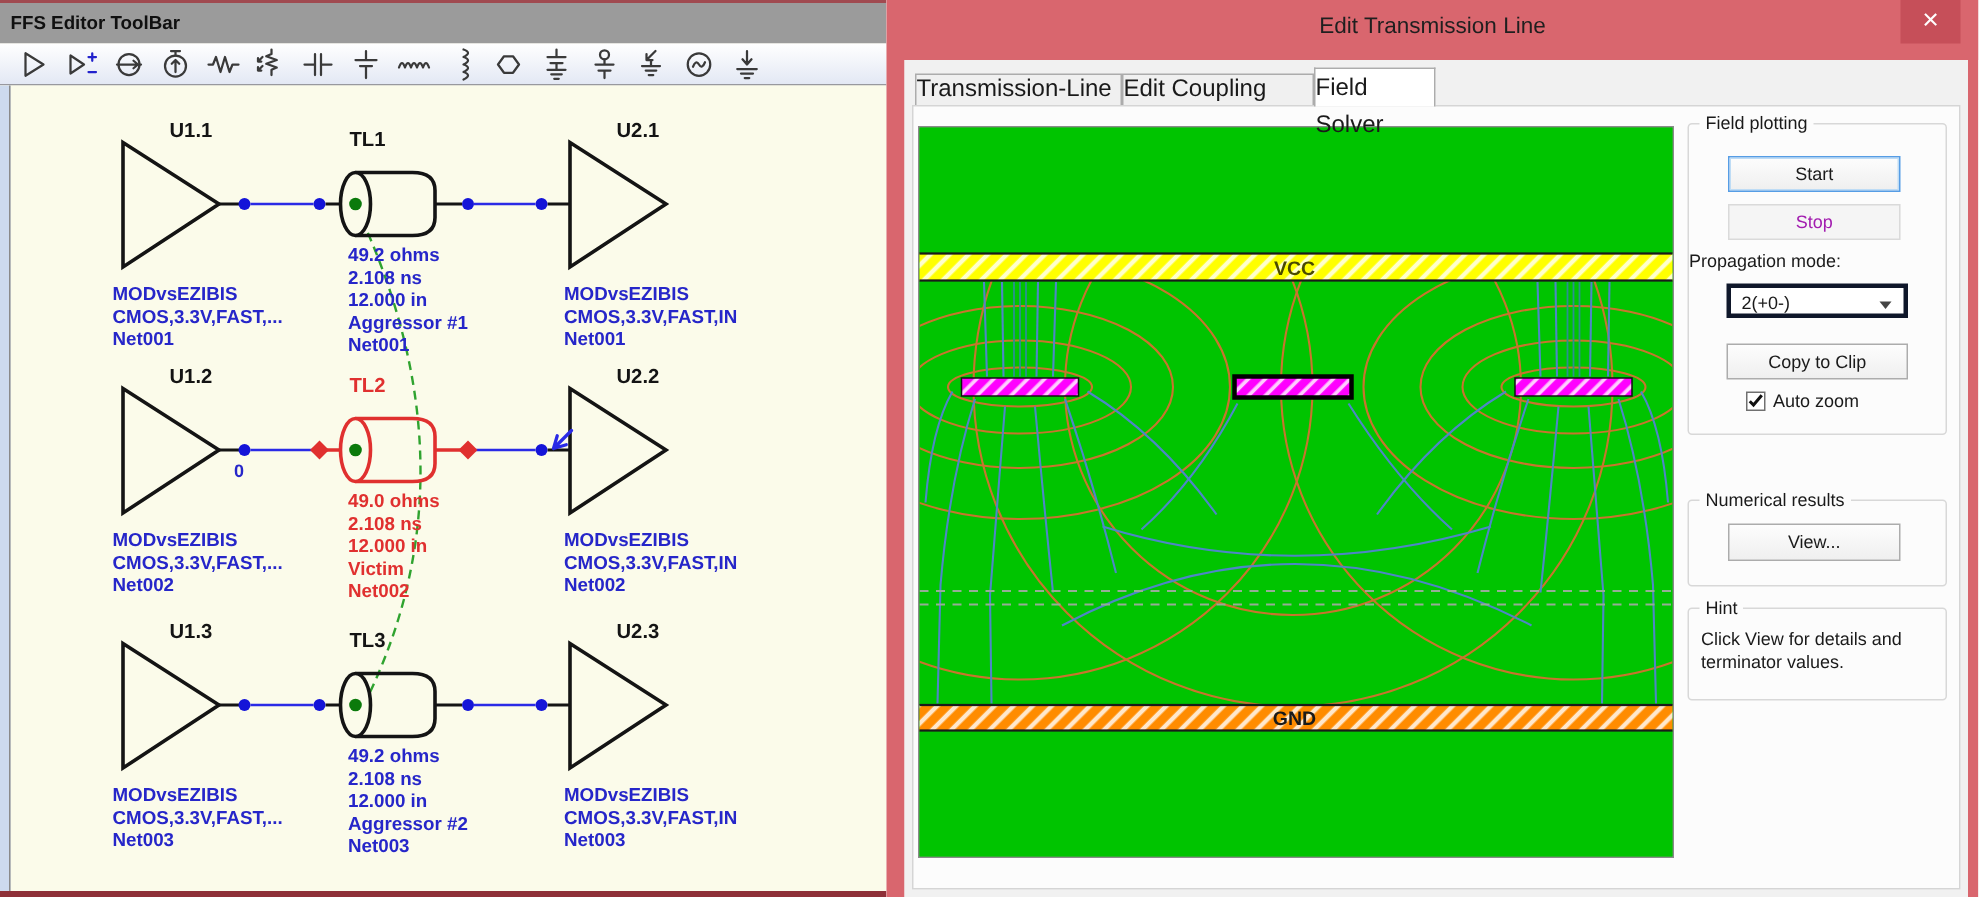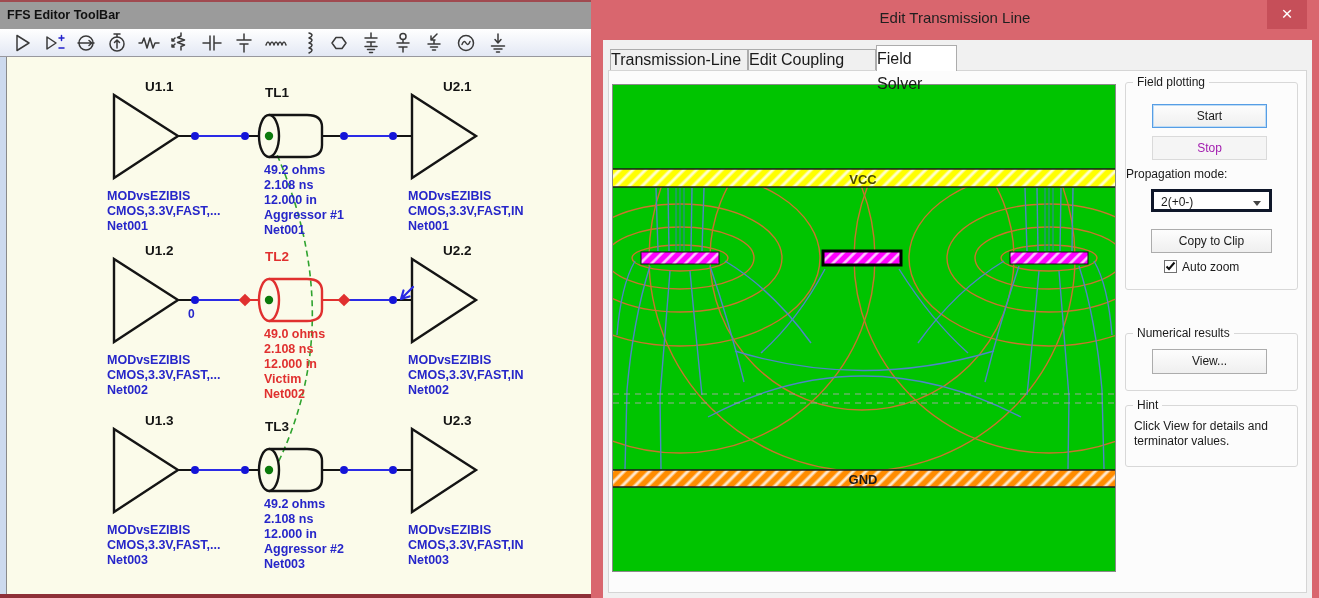--- a/index.html
+++ b/index.html
@@ -10,21 +10,21 @@
 
   
   #left-panel{left:0;top:0;width:591px;height:420px;background:#FBFBEA;}
   .lp-topline{left:0;top:0;width:591px;height:2px;background:#A04A50;}
   .lp-title{left:0;top:2px;width:591px;height:27px;background:#9B9B9B;
             font-size:12.5px;font-weight:bold;color:#101010;line-height:27px;padding-left:7px;}
   .lp-toolbar{left:0;top:29px;width:591px;height:28px;
               background:linear-gradient(#FFFFFF,#E3E8F4);border-bottom:1px solid #98989E;}
   .tb-icon{position:absolute;top:2px;width:24px;height:24px;}
   .tb-icon svg{stroke:#3A3A3A;stroke-width:1.5;fill:none;stroke-linecap:round;stroke-linejoin:round;}
-  .lp-canvas{left:0;top:57px;width:591px;height:537px;background:#FBFBEA;padding-left:32px;}
+  .lp-canvas{left:0;top:57px;width:591px;height:537px;background:#FBFBEA;}
   .lp-strip{left:0;top:0;width:7px;height:537px;background:#CDDAEE;border-right:1px solid #8A8A8A;}
   .lp-bottom{left:0;top:594px;width:591px;height:4px;background:#8E3038;}
   #schematic text{font-family:"Liberation Sans",sans-serif;font-weight:bold;}
 
   
   #dialog{left:591px;top:0;width:728px;height:598px;background:#F1F1F1;}
   .dlg-titlebar{left:0;top:0;width:728px;height:40px;background:#D9666E;}
   .dlg-title{left:0;top:9px;width:728px;text-align:center;font-size:15px;color:#1F1F1F;}
   .dlg-close{left:676px;top:0;width:40px;height:29px;background:#C64F59;color:#FFFFFF;
              font-size:19px;text-align:center;line-height:27px;cursor:default;}
@@ -45,21 +45,21 @@
               font-size:12px;color:#1A1A1A;white-space:nowrap;}
   .btn{position:absolute;background:linear-gradient(#FDFDFD,#EFEFEF);border:1px solid #ACACAC;
        font-size:12px;color:#1A1A1A;text-align:center;}
   .btn.primary{border:1px solid #569DE5;box-shadow:inset 0 0 0 1px #BEDCF5;}
   .btn.disabled{background:#F5F5F5;border-color:#DADADA;color:#a21caf;}
   .prop-label{position:absolute;left:0;width:100%;text-align:left;font-size:12px;color:#1A1A1A;}
   .sel{position:absolute;background:#FFFFFF;border:3px solid #0f172a;font-size:12px;color:#1A1A1A;}
   .sel-text{position:absolute;left:7px;top:3px;}
   .sel-arrow{position:absolute;right:8px;top:9px;width:0;height:0;
              border-left:4px solid transparent;border-right:4px solid transparent;border-top:5px solid #444;}
-  .chk-row{position:absolute;display:flex;align-items:flex-start;}
+  .chk-row{position:absolute;display:flex;align-items:flex-end;}
   .chk-box{width:13px;height:13px;background:#FFFFFF;border:1px solid #707070;margin-right:5px;
            display:flex;align-items:center;justify-content:center;}
   .chk-label{font-size:12px;color:#1A1A1A;}
   .hint-line{position:absolute;left:8px;font-size:12px;color:#1A1A1A;white-space:nowrap;}
 </style>
 </head>
 <body>
 
 <div id="root">
 

